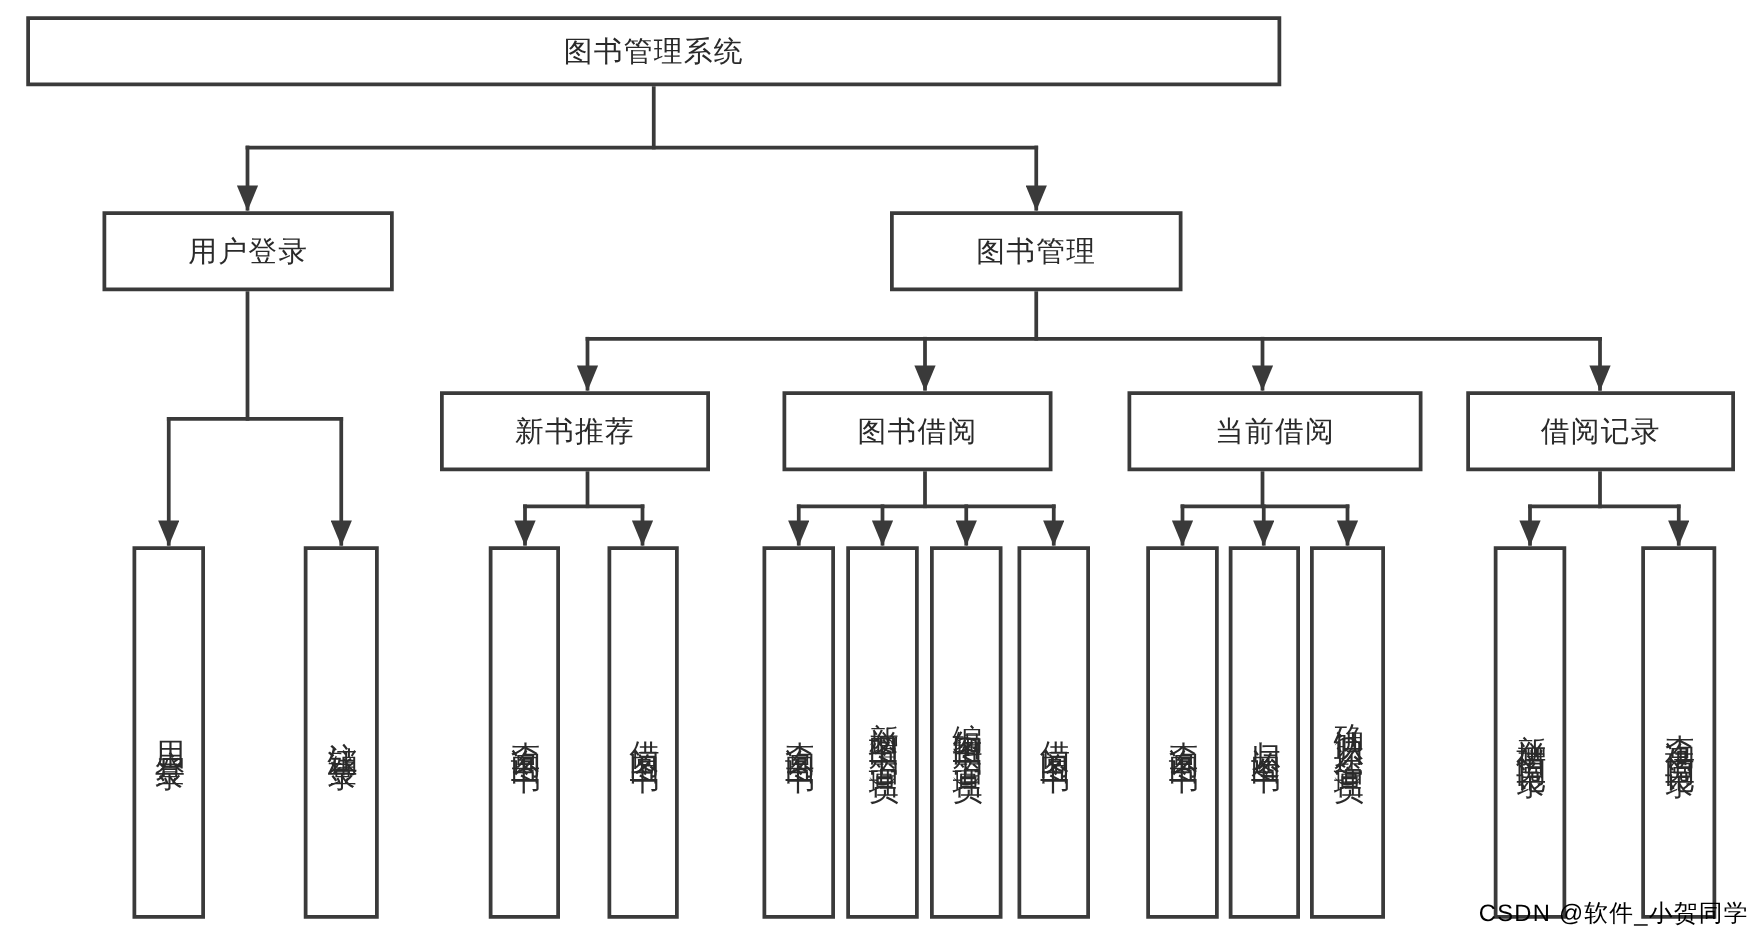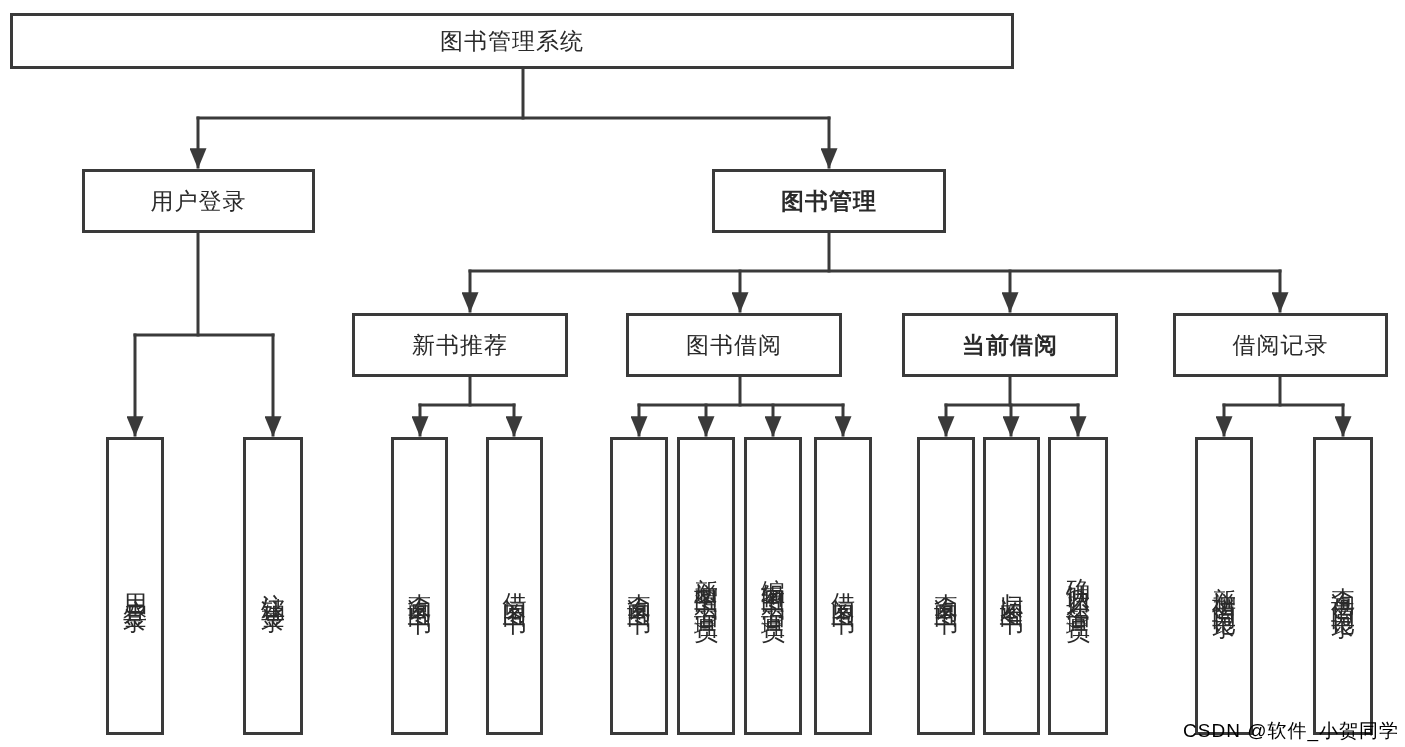--- a/index.html
+++ b/index.html
@@ -113,28 +113,28 @@
       <line x1="1011" y1="405" x2="1011" y2="435" marker-end="url(#arrow)"></line>
       <line x1="1078" y1="405" x2="1078" y2="435" marker-end="url(#arrow)"></line>
 
       <line x1="1280" y1="377" x2="1280" y2="405"></line>
       <line x1="1224" y1="405" x2="1343" y2="405"></line>
       <line x1="1224" y1="405" x2="1224" y2="435" marker-end="url(#arrow)"></line>
       <line x1="1343" y1="405" x2="1343" y2="435" marker-end="url(#arrow)"></line>
     </g>
   </svg>
 
-  <div class="node" style="left:10px; top:13px; width:1004px; height:56px;">图书管理系统</div>
+  <div class="node" style="left:21px; top:13px; width:1004px; height:56px;">图书管理系统</div>
 
   <div class="node" style="left:82px; top:169px; width:233px; height:64px;">用户登录</div>
-  <div class="node" style="left:712px; top:169px; width:234px; height:64px;font-weight:bold;">图书管理</div>
+  <div class="node" style="left:712px; top:169px; width:234px; height:64px;">图书管理</div>
 
   <div class="node" style="left:352px; top:313px; width:216px; height:64px;">新书推荐</div>
   <div class="node" style="left:626px; top:313px; width:216px; height:64px;">图书借阅</div>
-  <div class="node" style="left:902px; top:313px; width:216px; height:64px;font-weight:bold;">当前借阅</div>
+  <div class="node" style="left:902px; top:313px; width:236px; height:64px;">当前借阅</div>
   <div class="node" style="left:1173px; top:313px; width:215px; height:64px;">借阅记录</div>
 
   <div class="leaf" style="left:106px; top:437px; width:58px; height:298px;">
     <span class="vtext">用户登录</span>
   </div>
   <div class="leaf" style="left:243px; top:437px; width:60px; height:298px;">
     <span class="vtext">注销登录</span>
   </div>
 
   <div class="leaf" style="left:391px; top:437px; width:57px; height:298px;">

